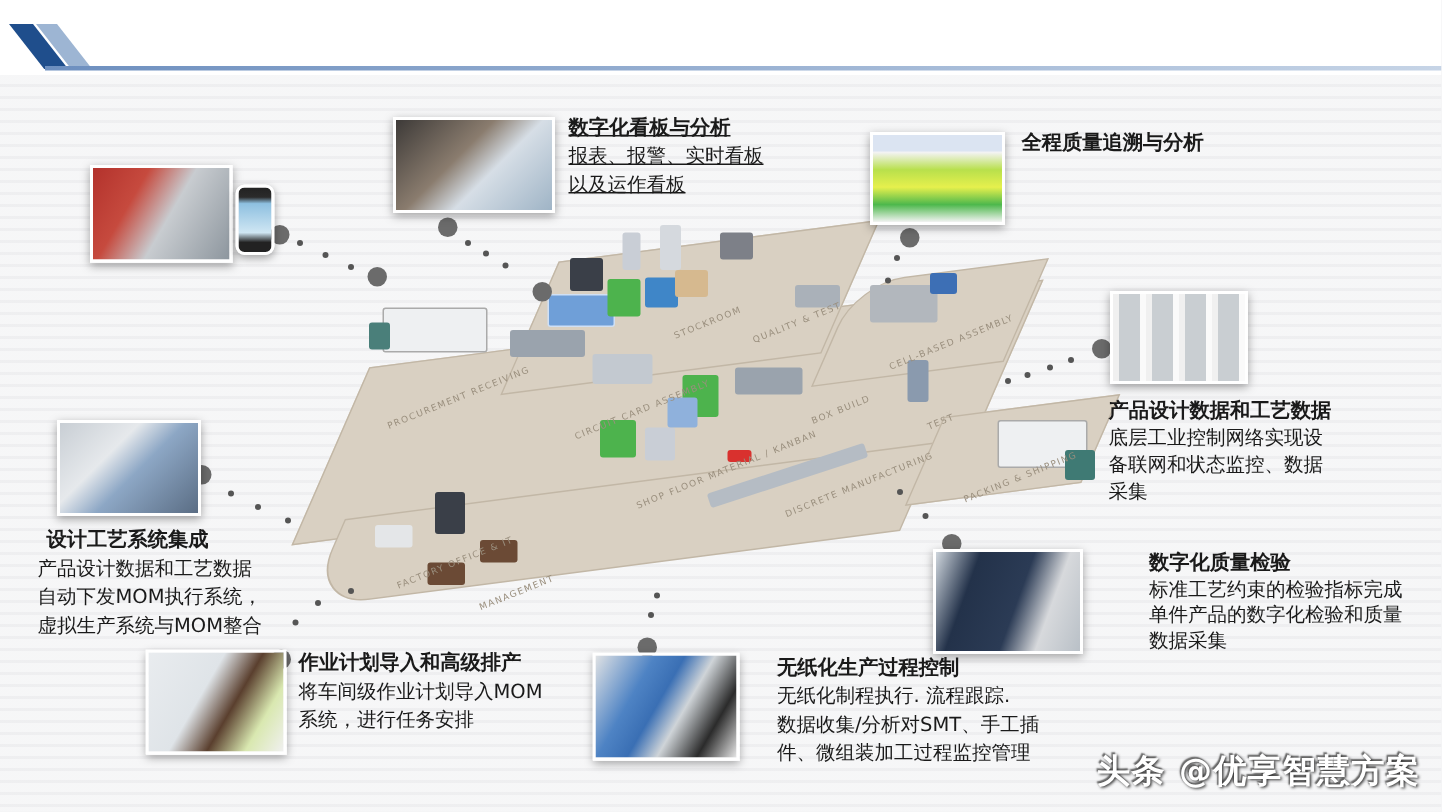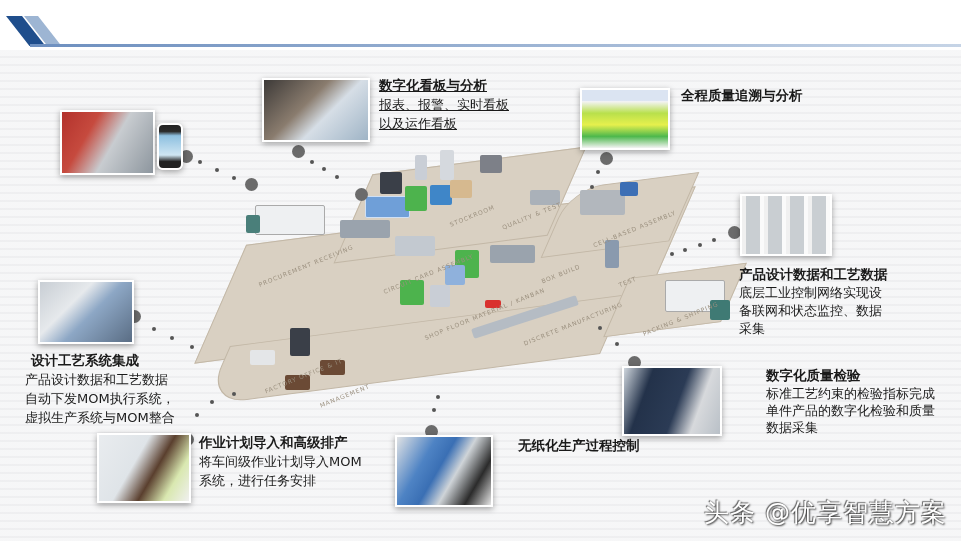--- a/index.html
+++ b/index.html
@@ -28,21 +28,21 @@
   
   .photo { position: absolute; box-shadow: 0 2px 6px rgba(0,0,0,0.35); border: 2px solid #fff; overflow: hidden; }
   .dot { position: absolute; border-radius: 50%; background: #5c5c5c; }
   .dot.big { width: 13px; height: 13px; background: #6b6b6b; }
   .dot.sm { width: 4px; height: 4px; background: #555; }
 
   .block { position: absolute; color: #1a1a1a; font-size: 13px; line-height: 19px; }
   .block .bt { font-weight: bold; font-size: 13.5px; }
   .block .bd { white-space: pre-line; }
 
-  .watermark { position: absolute; right: 14px; bottom: 12px; font-size: 25px; color: #fff; text-shadow: 1px 1px 2px #333, -1px -1px 1px #666; letter-spacing: 1px; }
+  .watermark { position: absolute; right: 14px; bottom: 12px; font-size: 22px; color: #fff; text-shadow: 1px 1px 2px #333, -1px -1px 1px #666; letter-spacing: 1px; font-weight: bold; }
 </style>
 </head>
 <body>
 
 <div class="bg-stripes"></div>
 
 <div class="header">
   <div class="hdr-slash1"></div>
   <div class="hdr-slash2"></div>
   <div class="hdr-line"></div>
@@ -187,15 +187,18 @@
 </div>
 
 <div class="block" style="left:199px;top:433px;">
   <div class="bt">作业计划导入和高级排产</div>
   <div class="bd">将车间级作业计划导入MOM
 系统，进行任务安排</div>
 </div>
 
 <div class="block" style="left:518px;top:436px;">
   <div class="bt">无纸化生产过程控制</div>
+  <div class="bd">无纸化制程执行. 流程跟踪.
+数据收集/分析对SMT、手工插
+件、微组装加工过程监控管理</div>
 </div>
 
 <div class="watermark">头条 @优享智慧方案</div>
 
 </body></html>

